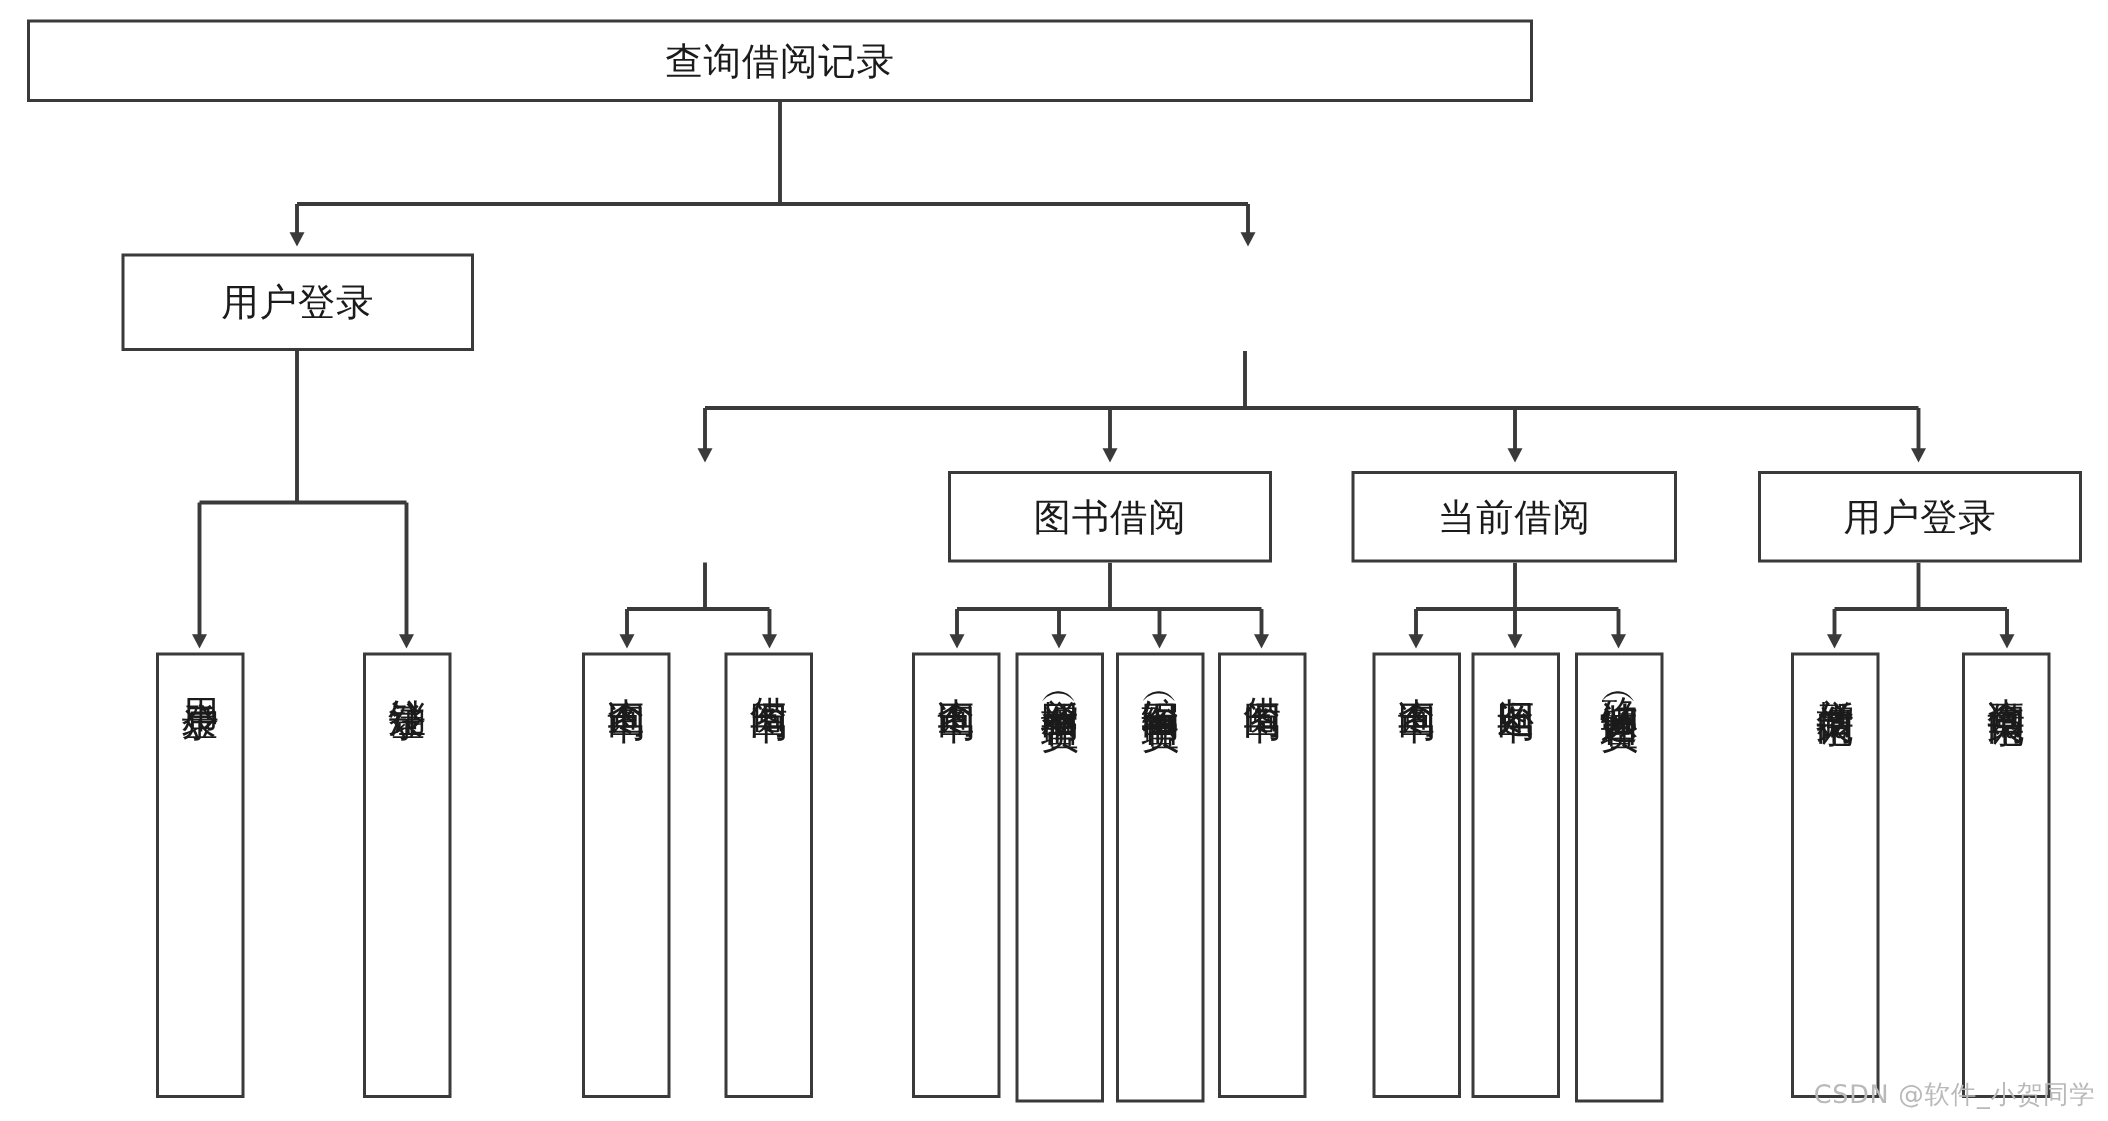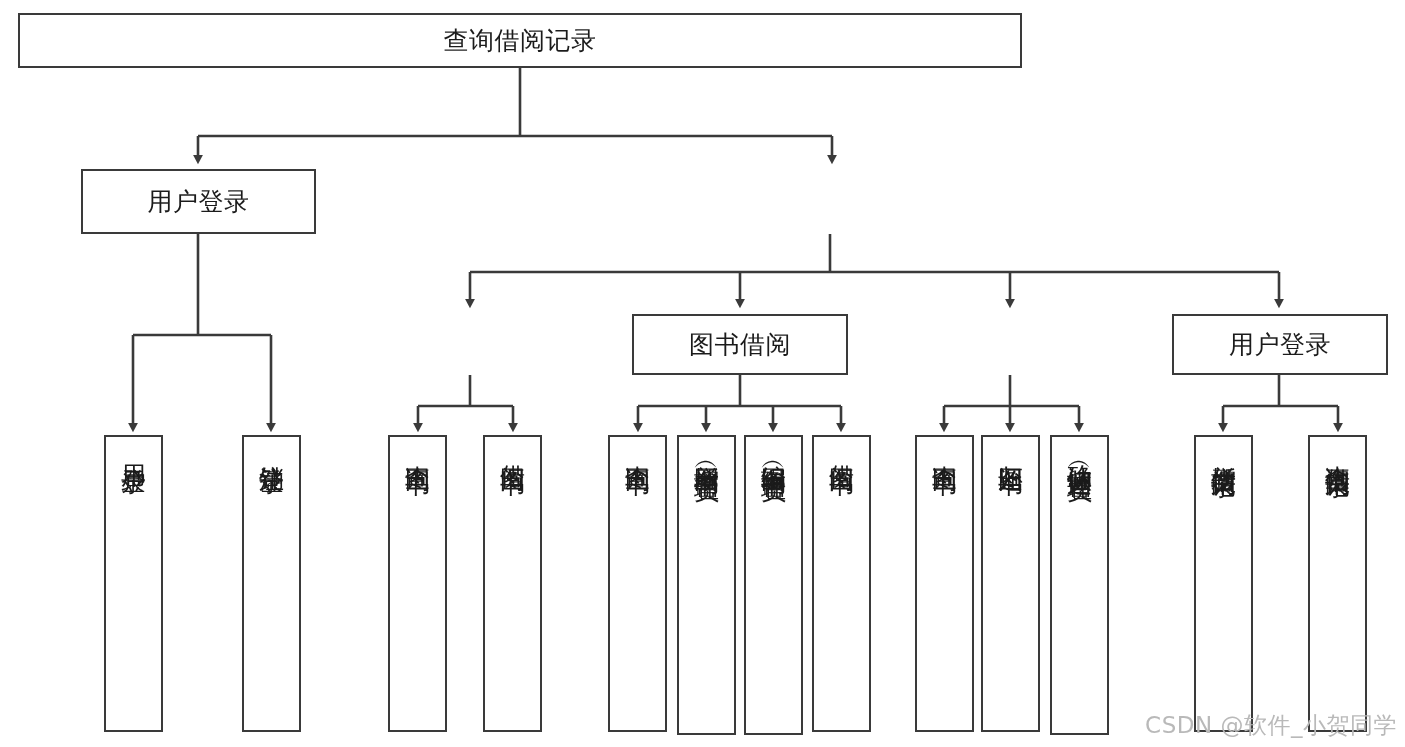--- a/index.html
+++ b/index.html
@@ -60,21 +60,21 @@
     text-orientation: upright;
     font-size: 25px;
     line-height: 1.0;
     letter-spacing: 2px;
     white-space: nowrap;
   }
   .watermark {
     position: absolute;
     right: 8px;
     bottom: 6px;
-    font-size: 23px;
+    font-size: 17px;
     color: #b9b9b9;
     letter-spacing: 0.5px;
     user-select: none;
   }
 </style>
 </head>
 <body>
 
 <div id="canvas">
 
@@ -135,20 +135,23 @@
   <div class="node horiz" style="left:81px; top:169px; width:235px; height:65px;">
     <span class="label">用户登录</span>
   </div>
 
 
 
   <div class="node horiz" style="left:632px; top:314px; width:216px; height:61px;">
     <span class="label">图书借阅</span>
   </div>
 
+  <div class="node horiz" style="left:901px; top:314px; width:217px; height:61px;">
+    <span class="label">当前借阅</span>
+  </div>
 
   <div class="node horiz" style="left:1172px; top:314px; width:216px; height:61px;">
     <span class="label">用户登录</span>
   </div>
 
   <div class="node vert" style="left:104px; top:435px; width:59px; height:297px;">
     <span class="label">用户登录</span>
   </div>
 
   <div class="node vert" style="left:242px; top:435px; width:59px; height:297px;">

